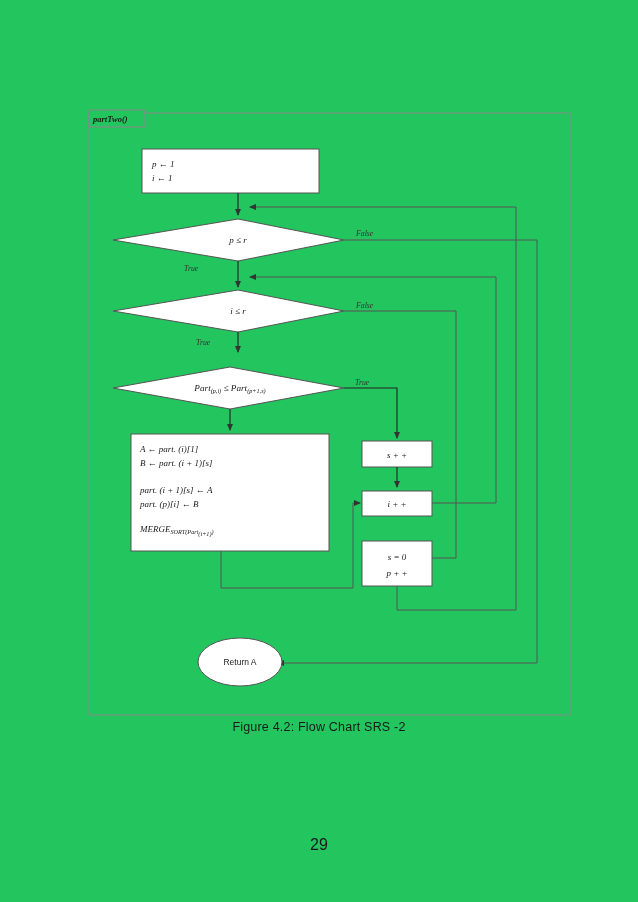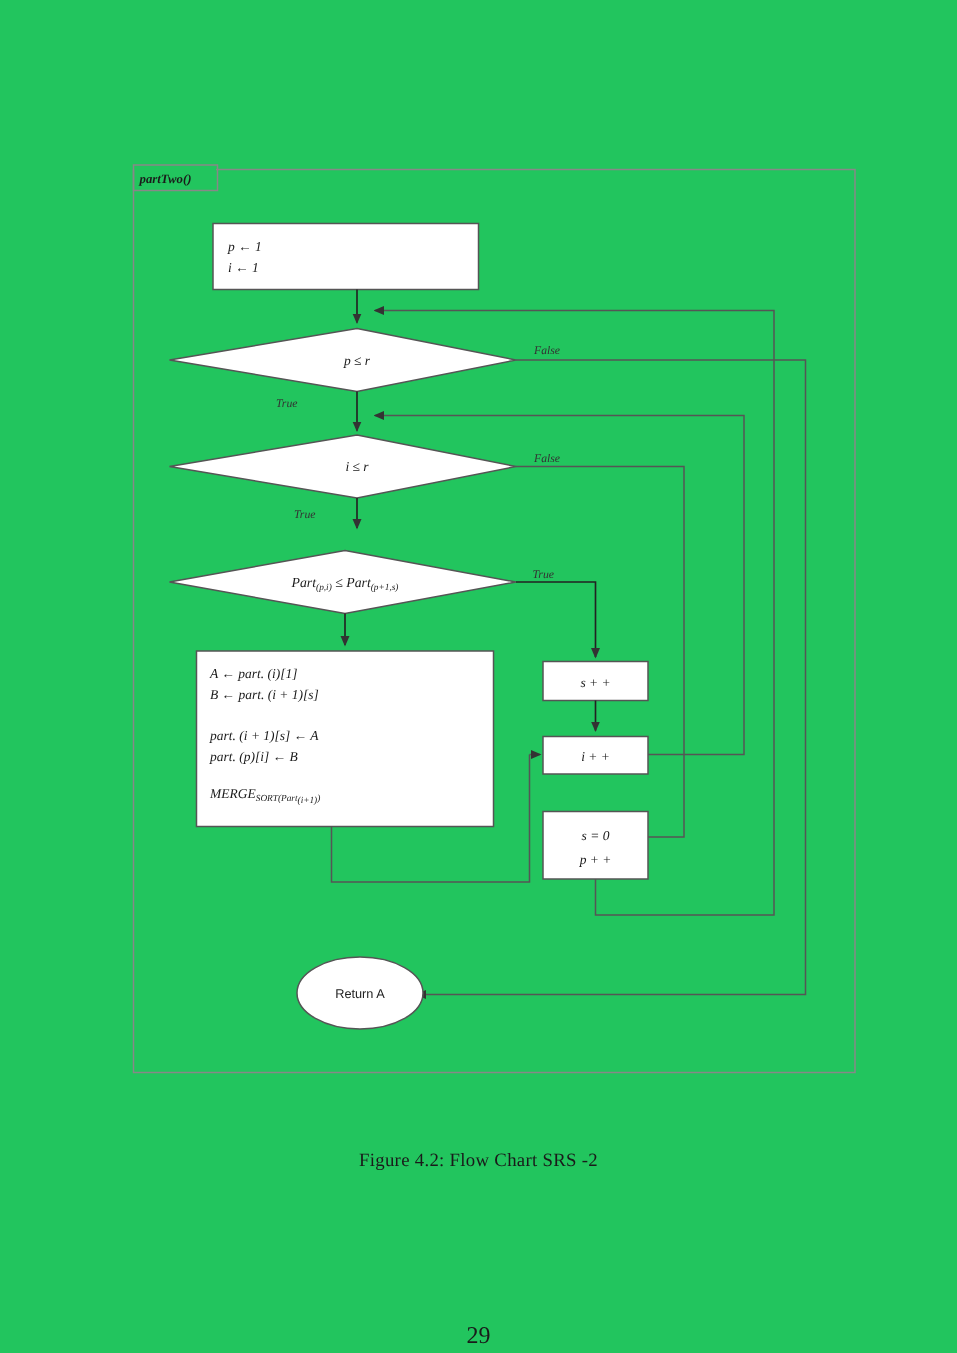--- a/index.html
+++ b/index.html
@@ -26,23 +26,22 @@
   #figure-svg {
     position: absolute;
     left: 0;
     top: 0;
   }
   .cap {
     position: absolute;
     left: 0;
     width: 638px;
     text-align: center;
-    font-family: Liberation Serif, serif;
+    font-family: Liberation Sans, sans-serif;
     color: #1a1a1a;
-    margin-top: 46px;
   }
   #figure-caption {
     top: 720px;
     font-size: 12.5px;
     letter-spacing: 0.2px;
   }
   #page-number {
     top: 836px;
     font-size: 16px;
   }

